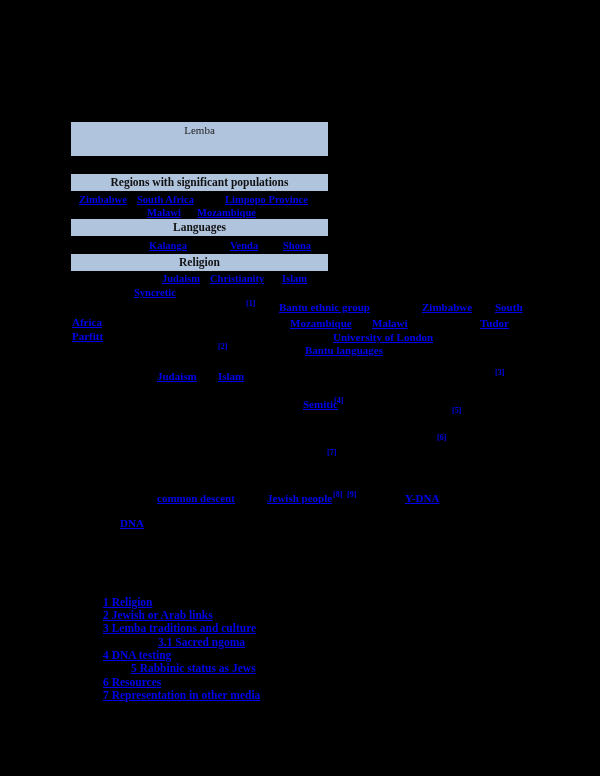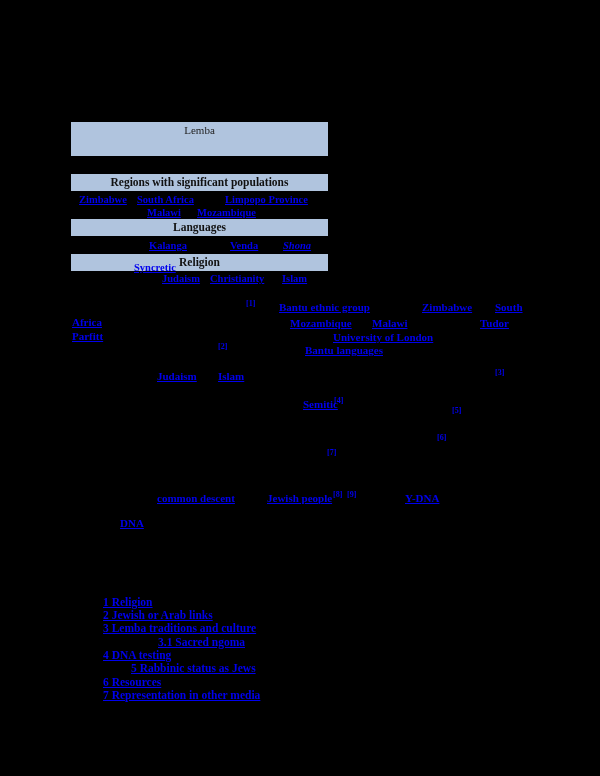--- a/index.html
+++ b/index.html
@@ -44,22 +44,22 @@
   </div>
 
   <div id="overlay">
       <span class="lnk ib-lnk" style="left: 79px; top: 194px;">Zimbabwe</span>
       <span class="lnk ib-lnk" style="left: 137px; top: 194px;">South Africa</span>
       <span class="lnk ib-lnk" style="left: 225px; top: 194px;">Limpopo Province</span>
       <span class="lnk ib-lnk" style="left: 147px; top: 207px;">Malawi</span>
       <span class="lnk ib-lnk" style="left: 197px; top: 207px;">Mozambique</span>
       <span class="lnk ib-lnk" style="left: 128px; top: 240px; margin-left: 21px;">Kalanga</span>
       <span class="lnk ib-lnk" style="left: 230px; top: 240px;">Venda</span>
-      <span class="lnk ib-lnk" style="left: 283px; top: 240px; font-style: italic;">Shona</span>
-      <span class="lnk ib-lnk" style="left: 106px; top: 262px; padding-left: 28px;">Syncretic</span>
+      <span class="lnk ib-lnk" style="left: 283px; top: 240px;">Shona</span>
+      <span class="lnk ib-lnk" style="left: 106px; top: 287px; padding-left: 28px;">Syncretic</span>
       <span class="lnk ib-lnk" style="left: 162px; top: 273px;">Judaism</span>
       <span class="lnk ib-lnk" style="left: 210px; top: 273px;">Christianity</span>
       <span class="lnk ib-lnk" style="left: 282px; top: 273px;">Islam</span>
       <span class="lnk" style="left: 279px; top: 301px;">Bantu ethnic group</span>
       <span class="lnk" style="left: 422px; top: 301px;">Zimbabwe</span>
       <span class="lnk" style="left: 495px; top: 301px;">South</span>
       <span class="lnk" style="left: 72px; top: 316px;">Africa</span>
       <span class="lnk" style="left: 290px; top: 317px;">Mozambique</span>
       <span class="lnk" style="left: 372px; top: 317px;">Malawi</span>
       <span class="lnk" style="left: 480px; top: 317px;">Tudor</span>

